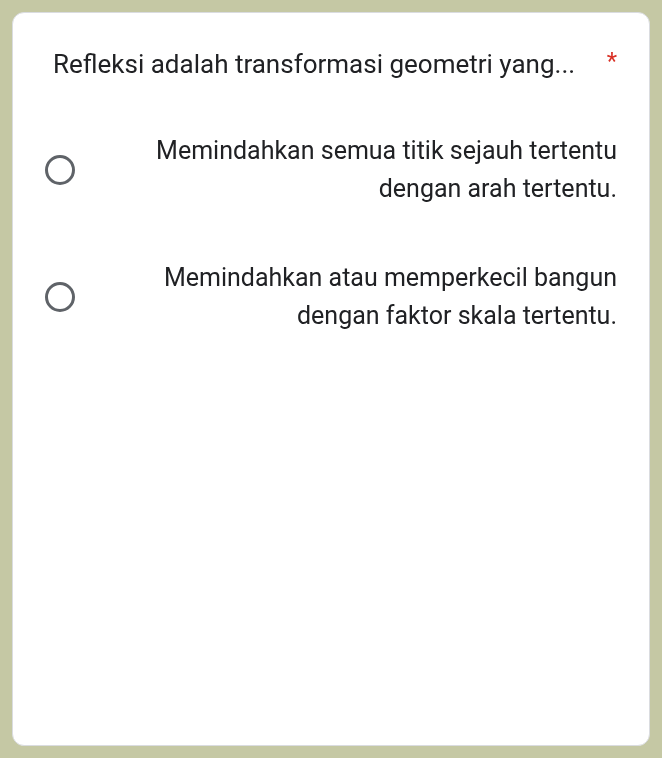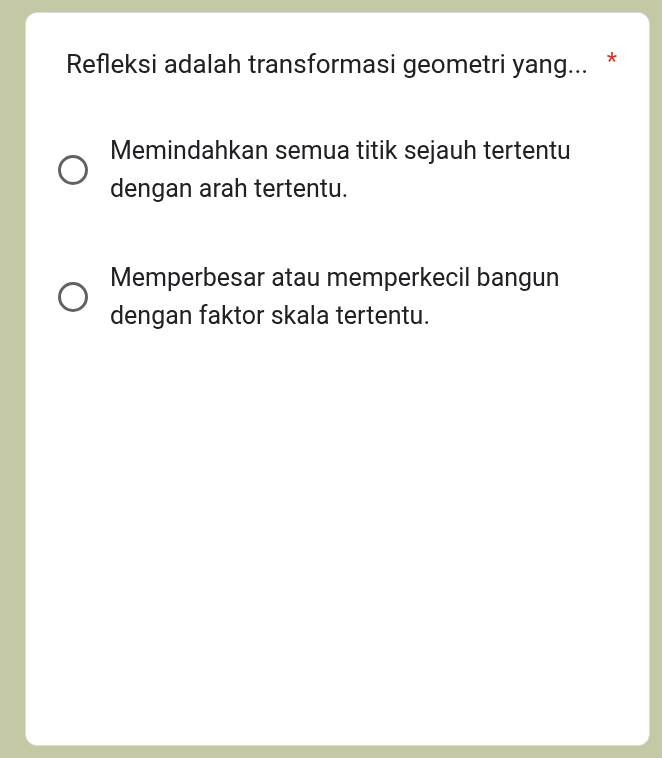--- a/index.html
+++ b/index.html
@@ -13,21 +13,20 @@
       width: 662px;
       height: 758px;
       padding: 12px;
     }
     .card {
       background-color: #ffffff;
       border-radius: 12px;
       padding: 32px 32px 40px 32px;
       min-height: 734px;
       border: 1px solid #dadce0;
-      margin-left: 13px;
     }
     .question-header {
       display: flex;
       align-items: flex-start;
       margin-bottom: 48px;
     }
     .question-text {
       font-size: 26px;
       color: #202124;
       line-height: 1.5;
@@ -44,20 +43,21 @@
     .options {
       display: flex;
       flex-direction: column;
       gap: 52px;
     }
     .option-row {
       display: flex;
       align-items: center;
       gap: 22px;
       cursor: pointer;
+      text-align: right;
     }
     .radio {
       width: 30px;
       height: 30px;
       flex-shrink: 0;
       display: flex;
       align-items: center;
       justify-content: center;
     }
     .radio-outer {
@@ -101,18 +101,18 @@
         <span class="radio-outer"></span>
       </span>
       <span class="option-label">Memindahkan semua titik sejauh tertentu dengan arah tertentu.</span>
     </label>
 
 
     <label class="option-row">
       <span class="radio">
         <span class="radio-outer"></span>
       </span>
-      <span class="option-label">Memperbesar atau memperkecil bangun dengan faktor skala tertentu.</span>
+      <span class="option-label">Memindahkan atau memperkecil bangun dengan faktor skala tertentu.</span>
     </label>
 
 
   </div>
 </div>
 
 </body></html>

